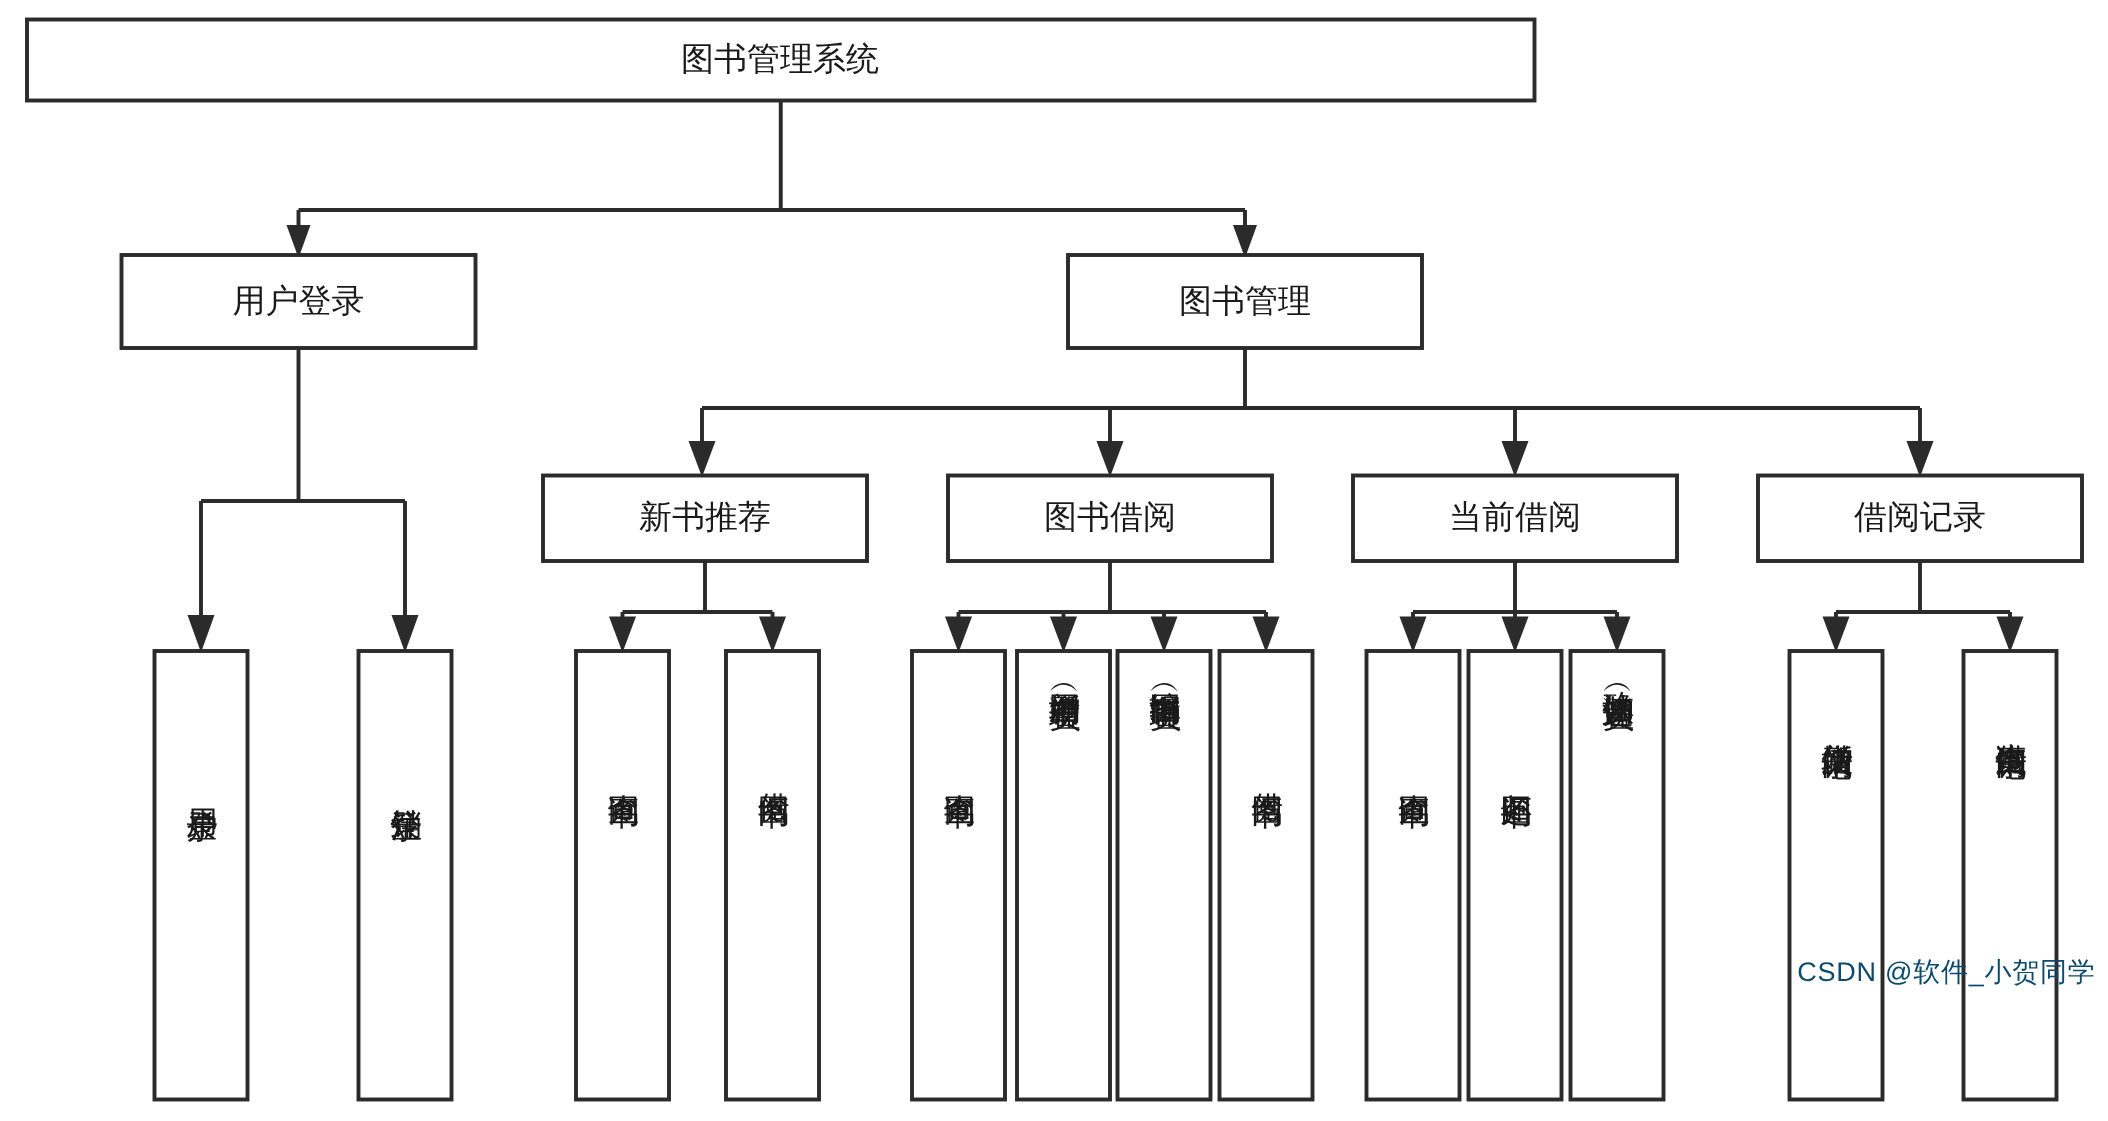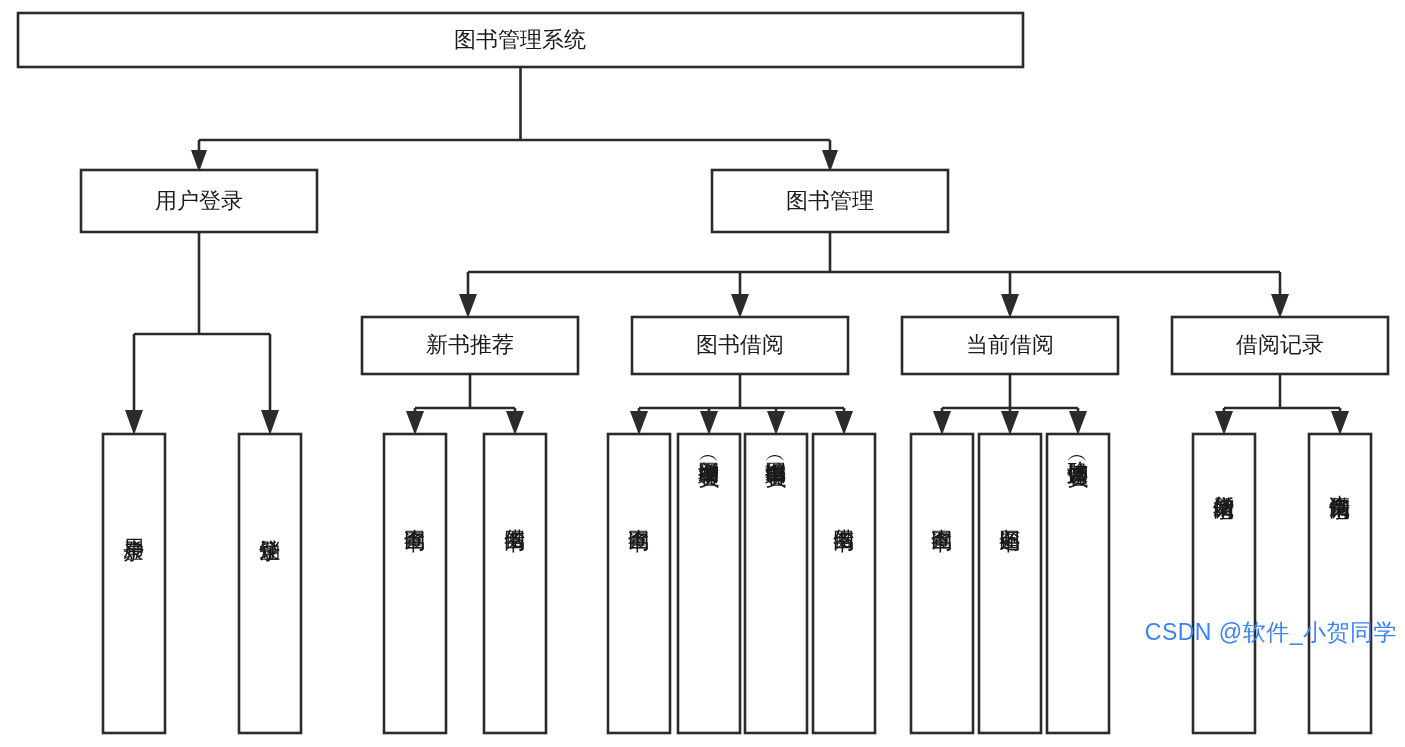--- a/index.html
+++ b/index.html
@@ -63,24 +63,24 @@
     display: flex;
     align-items: center;
     justify-content: flex-start;
     text-align: left;
     pointer-events: none;
     user-select: none;
   }
   .watermark {
     position: absolute;
     right: 8px;
-    bottom: 16px;
+    bottom: 4px;
     font-family: "Liberation Sans", "DejaVu Sans", sans-serif;
-    font-size: 23px;
-    color: #3b82f6;
+    font-size: 18px;
+    color: #0c4a6e;
     letter-spacing: 0.5px;
     white-space: nowrap;
   }
 </style>
 </head>
 <body>
 
 <div id="diagram-root">
 
   <svg class="tree-canvas" viewBox="0 0 1405 747" xmlns="http://www.w3.org/2000/svg">

